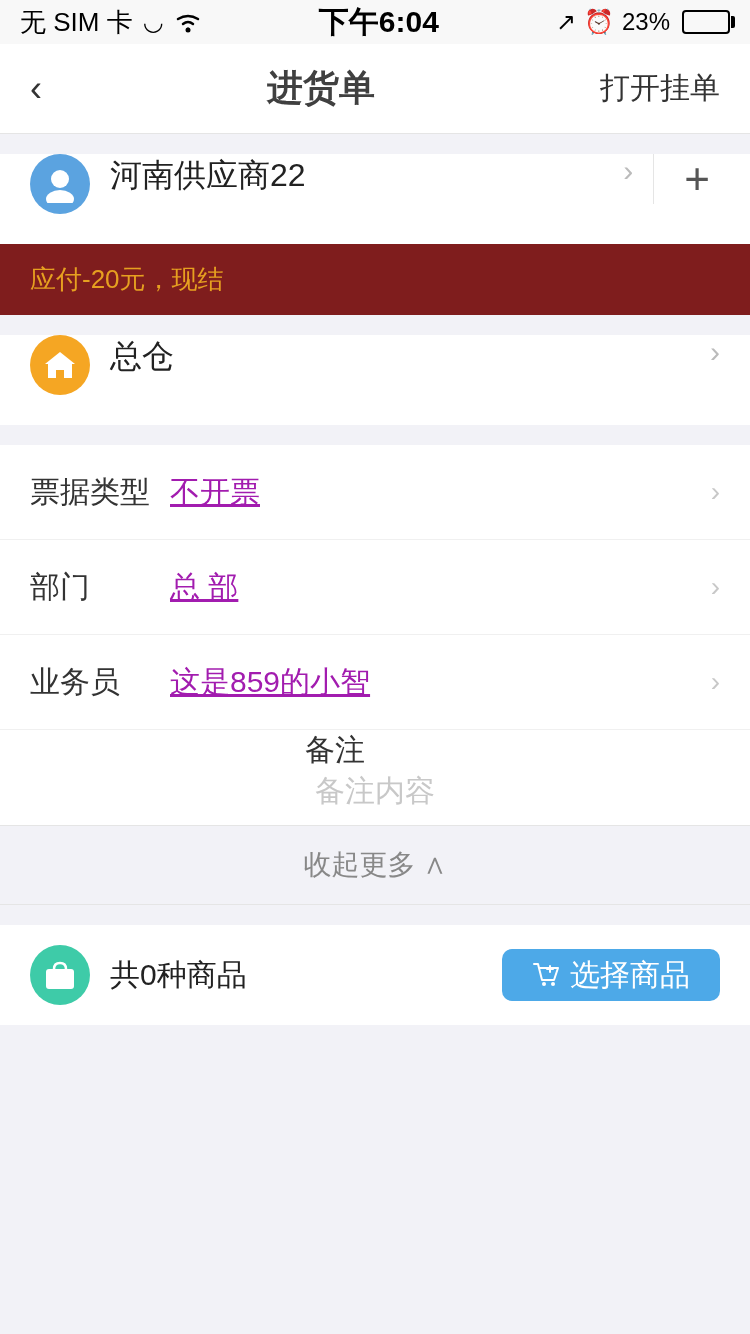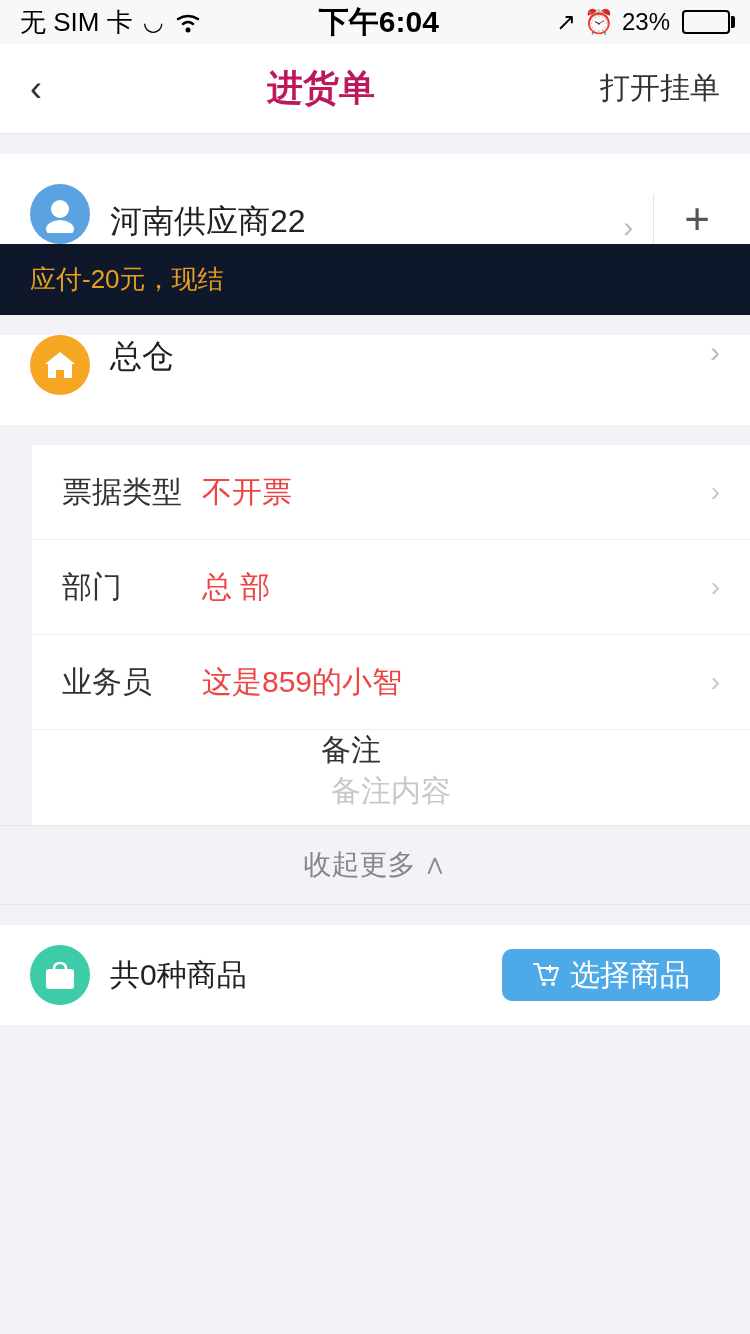--- a/index.html
+++ b/index.html
@@ -83,21 +83,21 @@
       border-bottom: 1px solid #e5e5e5;
     }
     .nav-back {
       font-size: 36px;
       color: #333;
       cursor: pointer;
     }
     .nav-title {
       font-size: 36px;
       font-weight: 600;
-      color: #be185d;
+      color: #404040;
     }
     .nav-action {
       font-size: 30px;
       color: #333;
       cursor: pointer;
     }
 
     
     .section-gap {
       height: 20px;
@@ -107,21 +107,21 @@
     
     .card {
       background: #fff;
       margin: 0;
       padding: 0;
     }
 
     
     .supplier-row {
       display: flex;
-      align-items: flex-end;
+      align-items: flex-start;
       padding: 0 30px;
       height: 90px;
       background: #fff;
       border-bottom: none;
     }
     .supplier-avatar {
       width: 60px;
       height: 60px;
       border-radius: 50%;
       background: #5ba3e0;
@@ -149,21 +149,21 @@
     }
     .add-btn {
       font-size: 44px;
       color: #555;
       cursor: pointer;
       padding: 0 10px;
     }
 
     
     .notice-bar {
-      background: #0f172a;
+      background: #7f1d1d;
       padding: 18px 30px;
       font-size: 26px;
       color: #e6a020;
     }
 
     
     .warehouse-row {
       display: flex;
       align-items: flex-start;
       padding: 0 30px;
@@ -185,21 +185,20 @@
     .warehouse-name {
       flex: 1;
       font-size: 32px;
       color: #222;
     }
 
     
     .form-section {
       background: #fff;
       margin-top: 20px;
-      margin-left: 32px;
     }
     .form-row {
       display: flex;
       align-items: center;
       padding: 0 30px;
       height: 95px;
       border-bottom: 1px solid #f0f0f0;
     }
     .form-row:last-child {
       border-bottom: none;
@@ -207,21 +206,22 @@
     }
     .form-label {
       font-size: 30px;
       color: #333;
       width: 140px;
       flex-shrink: 0;
     }
     .form-value {
       flex: 1;
       font-size: 30px;
-      color: #ef4444;
+      color: #a21caf;
+      text-decoration: underline;
     }
     .form-placeholder {
       flex: 1;
       font-size: 30px;
       color: #c8c8c8;
     }
     .chevron-right-form {
       font-size: 28px;
       color: #c8c8c8;
     }

